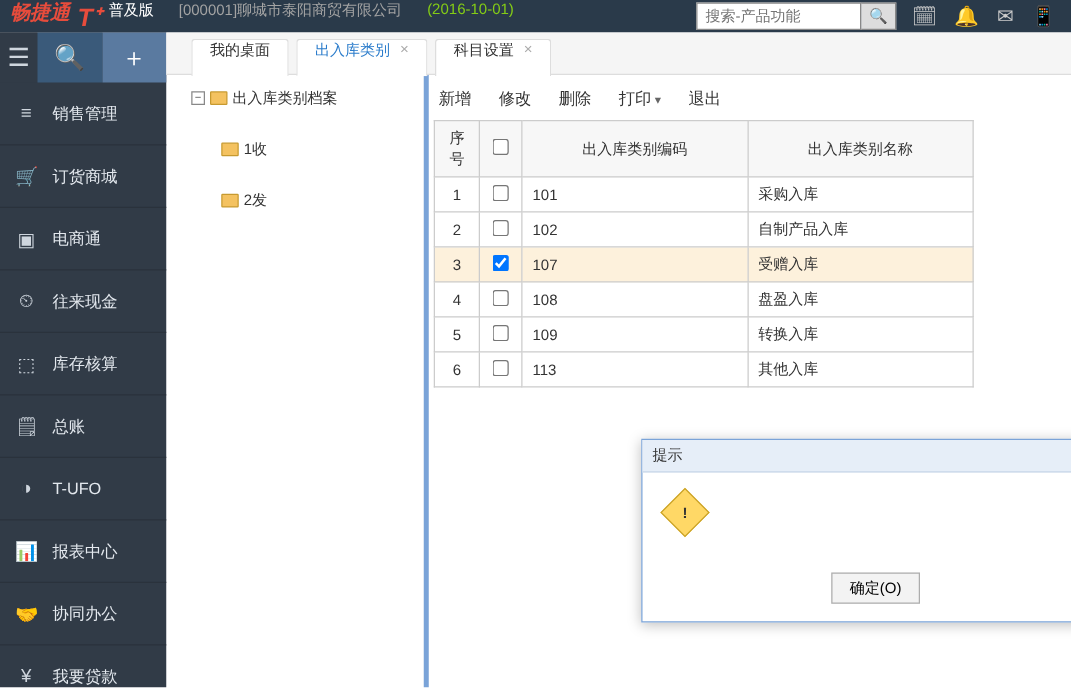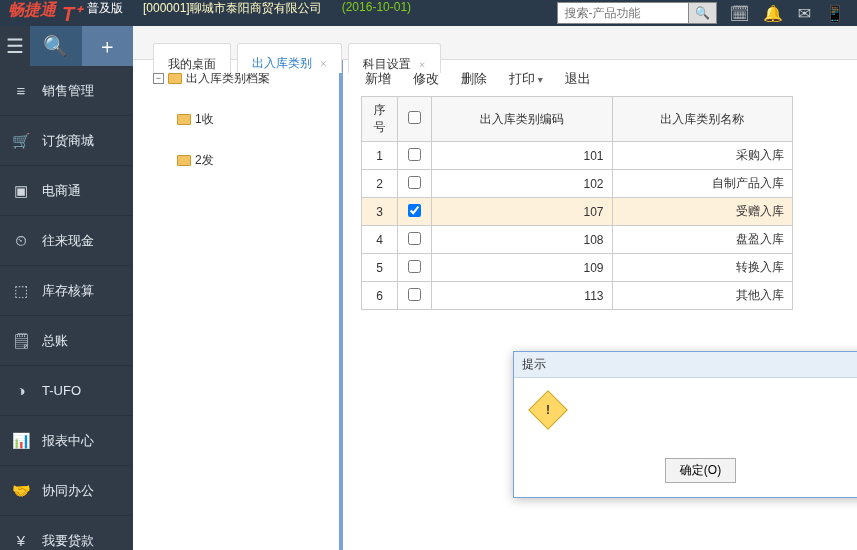--- a/index.html
+++ b/index.html
@@ -1,54 +1,54 @@
 <!DOCTYPE html>
 <html><head>
 <meta charset="utf-8">
 <style>
 * { box-sizing: border-box; margin: 0; padding: 0; }
 body { font-family: "Microsoft YaHei", Arial, sans-serif; font-size: 12px; color: #333; overflow: hidden; width: 857px; height: 550px; background: #fff; }
 .top-bar { height: 26px; background: #2a3a4a; display: flex; color: #ccc; padding-left: 8px; }
 .logo { color: #e74c3c; font-style: italic; font-weight: bold; font-size: 16px; margin-right: 6px; }
 .logo-m { color: #e74c3c; font-weight: bold; font-size: 20px; font-style: italic; vertical-align: -2px; }
 .edition { color: #fff; margin-left: 6px; margin-right: 20px; }
-.company { color: #fef9c3; margin-right: 20px; }
+.company { color: #a3a3a3; margin-right: 20px; }
 .date { color: #84cc16; }
 .search-wrap { margin-left: auto; display: flex; align-items: center; }
 .search-input { height: 22px; width: 132px; border: 1px solid #888; padding: 0 6px; font-size: 12px; background: #fff; }
 .search-btn { width: 28px; height: 22px; background: #ddd; border: 1px solid #888; border-left: none; display: flex; align-items: center; justify-content: center; cursor: pointer; }
 .top-icons { display: flex; gap: 14px; padding: 0 12px; color: #ccc; font-size: 16px; }
 .main-row { display: flex; height: 524px; }
 .sidebar { width: 133px; background: #313b47; color: #cfd6de; display: flex; flex-direction: column; }
 .sb-toprow { display: flex; height: 40px; }
 .sb-top-btn { flex: 1; display: flex; align-items: center; justify-content: center; font-size: 20px; cursor: pointer; }
 .sb-menu-btn { background: #313b47; color: #cfd6de; width: 30px; flex: none; }
 .sb-search-btn { background: #3a5a7a; color: #fff; }
 .sb-add-btn { background: #5a7aa0; color: #fff; }
 .sb-items { flex: 1; overflow: auto; }
 .sb-item { display: flex; align-items: center; height: 50px; padding-left: 12px; gap: 12px; border-bottom: 1px solid #2a323c; cursor: pointer; font-size: 13px; color: #e3e8ee; }
 .sb-item .ic { width: 18px; font-size: 15px; text-align: center; color: #cfd6de; }
 .content { flex: 1; display: flex; flex-direction: column; position: relative; }
 .tabs { height: 34px; background: #f5f5f5; border-bottom: 1px solid #ddd; display: flex; align-items: flex-end; padding-left: 20px; gap: 6px; }
-.tab { height: 30px; padding: 0 14px; border: 1px solid #ddd; border-bottom: none; background: #fff; display: flex; align-items: flex-end; gap: 8px; border-radius: 3px 3px 0 0; cursor: pointer; position: relative; top: 14px; font-family: Liberation Serif, serif; }
+.tab { height: 30px; padding: 0 14px; border: 1px solid #ddd; border-bottom: none; background: #fff; display: flex; align-items: flex-start; gap: 8px; border-radius: 3px 3px 0 0; cursor: pointer; position: relative; top: 2px; }
 .tab.active { color: #2b7ccb; border-bottom: 1px solid #fff; }
 .tab-close { color: #aaa; font-size: 12px; cursor: pointer; }
 .work { flex: 1; display: flex; }
 .tree-pane { width: 210px; padding: 8px 6px; border-right: 4px solid #7aa3d8; }
 .tree-node { display: flex; align-items: center; gap: 4px; padding: 2px 0; cursor: pointer; }
 .tree-indent1 { padding-left: 14px; }
 .tree-indent2 { padding-left: 38px; margin-top: 20px; }
 .tree-tw { width: 11px; height: 11px; border: 1px solid #888; display: inline-flex; align-items: center; justify-content: center; font-size: 9px; line-height: 1; color: #555; }
 .folder-icon { width: 14px; height: 11px; background: #f4c260; border: 1px solid #c79a30; border-radius: 1px; display: inline-block; }
-.grid-pane { flex: 1; padding: 6px 18px; position: relative; }
+.grid-pane { flex: 1; padding: 6px 4px; position: relative; }
 .toolbar { display: flex; gap: 22px; padding: 4px 4px 8px; font-size: 13px; }
 .toolbar span { cursor: pointer; }
 .toolbar .dd::after { content: " ▾"; font-size: 10px; color: #666; }
 table.grid { border-collapse: collapse; width: 432px; }
-table.grid th, table.grid td { border: 1px solid #ccc; padding: 5px 8px; font-size: 12px; text-align: right; background: #fff; }
+table.grid th, table.grid td { border: 1px solid #ccc; padding: 5px 8px; font-size: 12px; text-align: left; background: #fff; }
 table.grid th { background: #f7f7f7; font-weight: normal; text-align: center; }
 table.grid tr.sel td { background: #fdf1dc; }
 table.grid td.seq { text-align: center; width: 36px; }
 table.grid td.chk, table.grid th.chk { text-align: center; width: 34px; }
 .dialog { position: absolute; left: 380px; top: 325px; width: 375px; border: 1px solid #7aa3d8; background: #fff; box-shadow: 0 2px 10px rgba(0,0,0,0.25); }
 .dialog-title { background: #e6eef8; border-bottom: 1px solid #c8d6e8; padding: 4px 8px; display: flex; justify-content: space-between; align-items: center; font-size: 12px; color: #333; }
 .dialog-body { padding: 18px 20px; display: flex; align-items: flex-start; gap: 16px; min-height: 70px; }
 .warn-ic { width: 28px; height: 28px; background: #ffd866; border: 1px solid #c9a227; transform: rotate(45deg); display: flex; align-items: center; justify-content: center; }
 .warn-ic span { transform: rotate(-45deg); font-weight: bold; color: #333; }
 .dialog-footer { text-align: center; padding: 10px 0 14px; }

